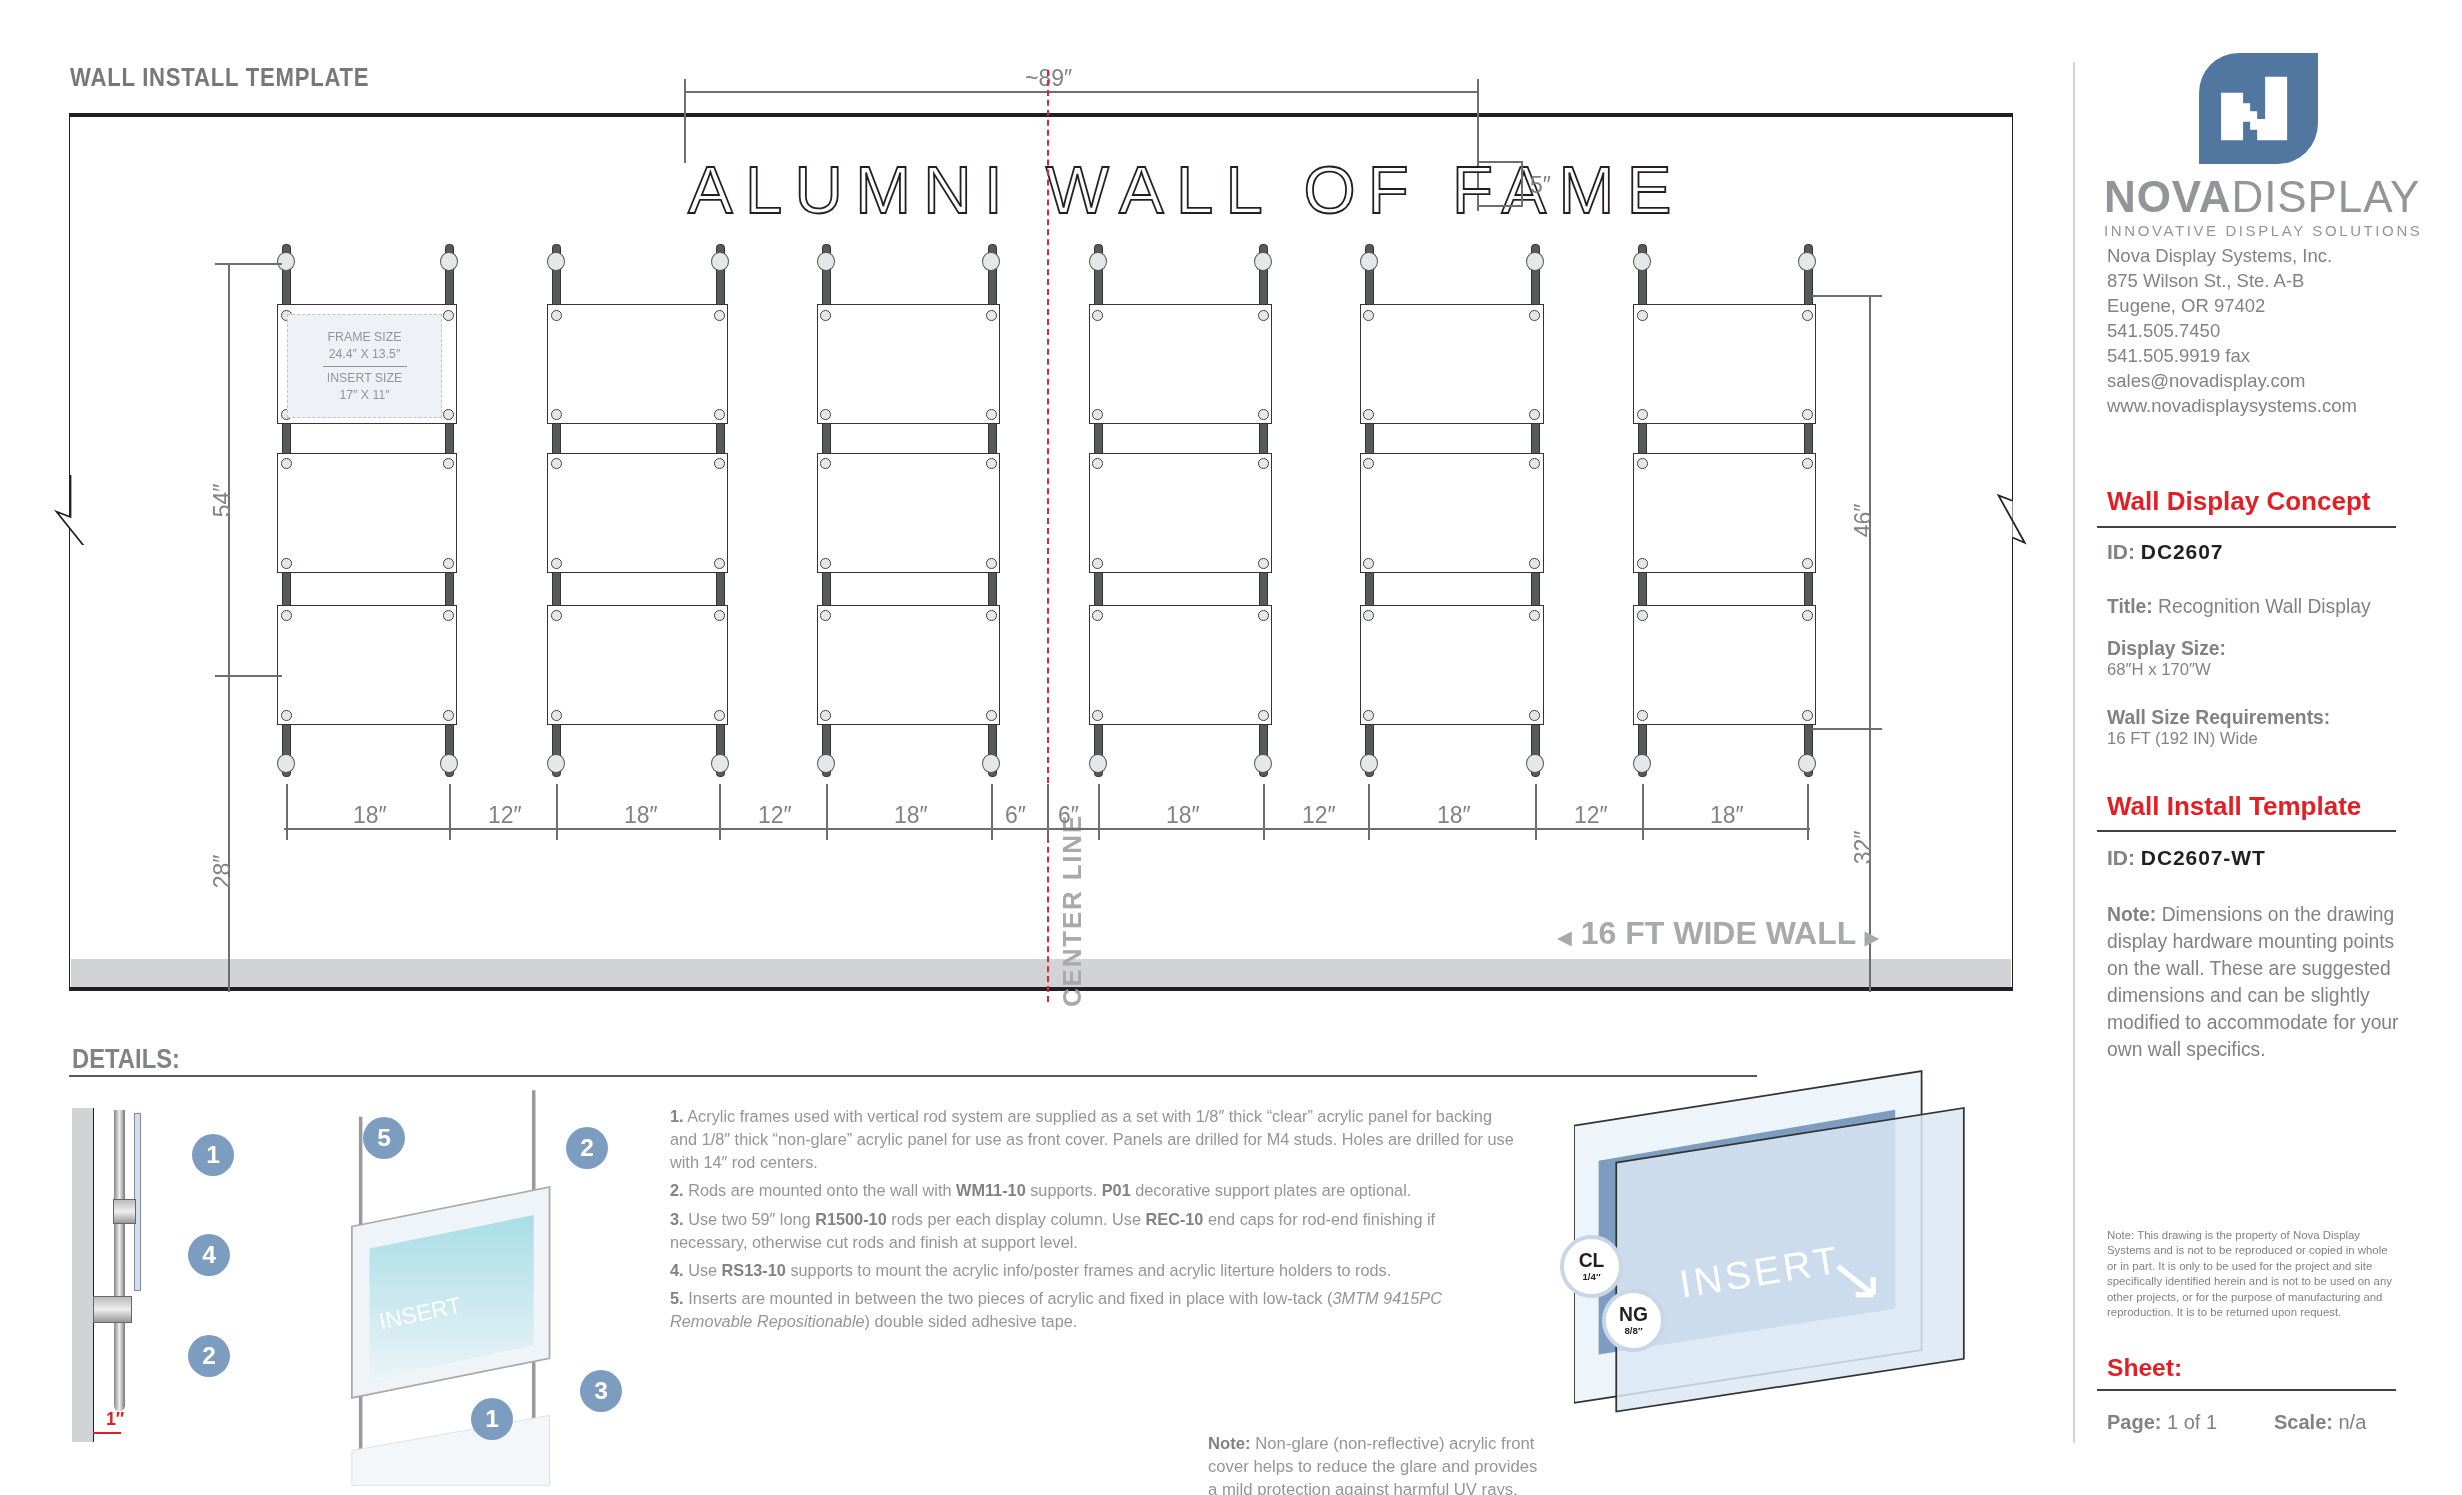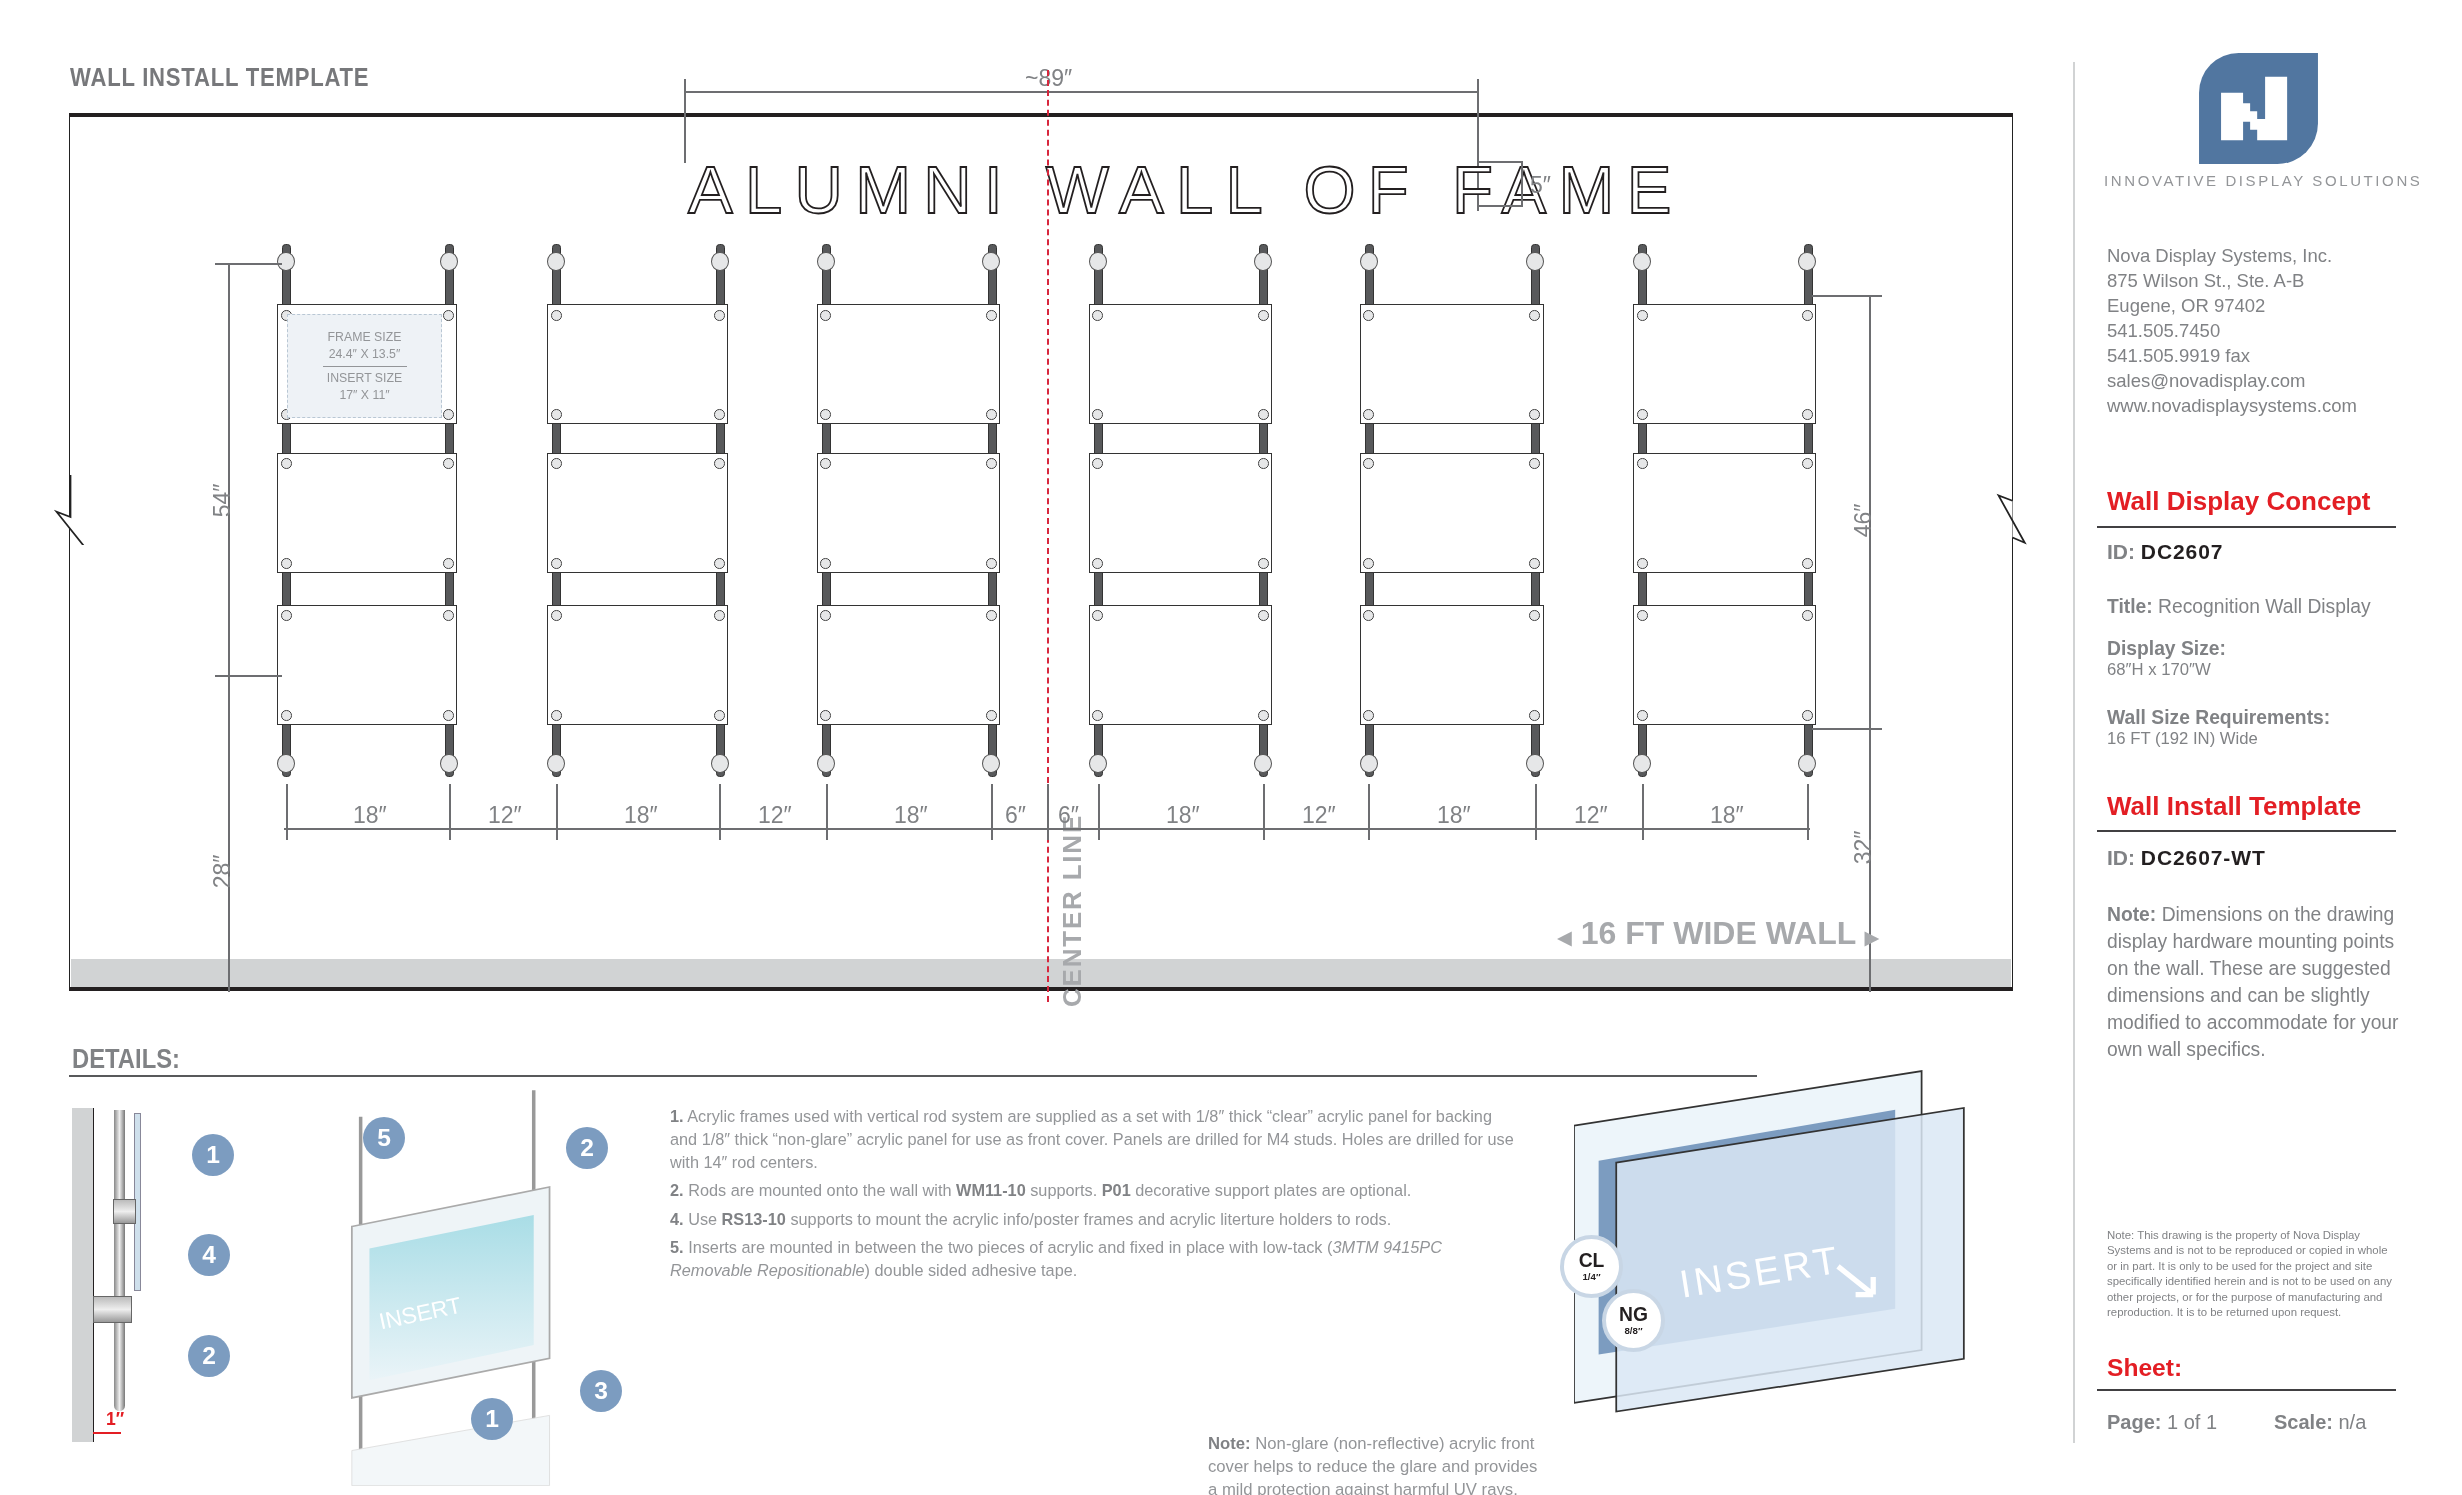--- a/index.html
+++ b/index.html
@@ -265,20 +265,21 @@
   <div>INSERT SIZE</div>
   <div>17″ X 11″</div>
 </div>
 
 <div class="abs" id="panel-divider"></div>
 <svg class="abs" id="logo" viewBox="0 0 135 126">
   <path d="M45 0 H135 V80 A46 46 0 0 1 89 126 H0 V45 A45 45 0 0 1 45 0 Z" fill="#5176a0"></path>
   <path d="M25 45 H50 V57 H58 V66 H66 V75 H75 V27 H100 V99 H66 V87 H58 V78 H50 V99 H25 Z" fill="#fff"></path>
 </svg>
 <div class="abs" id="brand">
+  <div class="brand-main"><b>NOVA</b><span>DISPLAY</span></div>
   <div class="brand-tag">INNOVATIVE DISPLAY SOLUTIONS</div>
 </div>
 <div class="abs" id="address">
   <div>Nova Display Systems, Inc.</div>
   <div>875 Wilson St., Ste. A-B</div>
   <div>Eugene, OR 97402</div>
   <div>541.505.7450</div>
   <div>541.505.9919 fax</div>
   <div>sales@novadisplay.com</div>
   <div>www.novadisplaysystems.com</div>
@@ -332,20 +333,21 @@
   <polygon points="100,410 325,370 325,450 100,450" fill="#f3f7f9" stroke="#ddd"></polygon>
 </svg>
 <div class="abs callout" style="left:363px;top:1117px">5</div>
 <div class="abs callout" style="left:566px;top:1127px">2</div>
 <div class="abs callout" style="left:580px;top:1370px">3</div>
 <div class="abs callout" style="left:471px;top:1398px">1</div>
 
 <div class="abs cond" id="instructions">
   <p><b>1.</b> <span>Acrylic frames used with vertical rod system are supplied as a set with 1/8″ thick “clear” acrylic panel for backing and 1/8″ thick “non-glare” acrylic panel for use as front cover. Panels are drilled for M4 studs. Holes are drilled for use with 14″ rod centers.</span></p>
   <p><b>2.</b> <span>Rods are mounted onto the wall with </span><b>WM11-10</b><span> supports. </span><b>P01</b><span> decorative support plates are optional.</span></p>
+  <p><b>3.</b> <span>Use two 59″ long </span><b>R1500-10</b><span> rods per each display column. Use </span><b>REC-10</b><span> end caps for rod-end finishing if necessary, otherwise cut rods and finish at support level.</span></p>
   <p><b>4.</b> <span>Use </span><b>RS13-10</b><span> supports to mount the acrylic info/poster frames and acrylic literture holders to rods.</span></p>
   <p><b>5.</b> <span>Inserts are mounted in between the two pieces of acrylic and fixed in place with low-tack (</span><i>3MTM 9415PC Removable Repositionable</i><span>) double sided adhesive tape.</span></p>
 </div>
 <div class="abs cond" id="note2"><b style="color:#808285">Note:</b> <span>Non-glare (non-reflective) acrylic front cover helps to reduce the glare and provides a mild protection against harmful UV rays.</span></div>
 
 <svg class="abs" style="left:1574px;top:1064px" width="440" height="396" viewBox="0 0 500 450">
   <polygon points="0,70 395,8 395,325 0,385" fill="#edf5fa" stroke="#333" stroke-width="2"></polygon>
   <polygon points="28,110 365,52 365,278 28,330" fill="#7c9cc0"></polygon>
   <polygon points="48,112 443,50 443,335 48,395" fill="#dbe8f4" fill-opacity="0.85" stroke="#333" stroke-width="2"></polygon>
   <text x="120" y="250" font-size="44" fill="#fff" transform="rotate(-9 220 240)" font-family="Liberation Sans, sans-serif" letter-spacing="4">INSERT</text>

